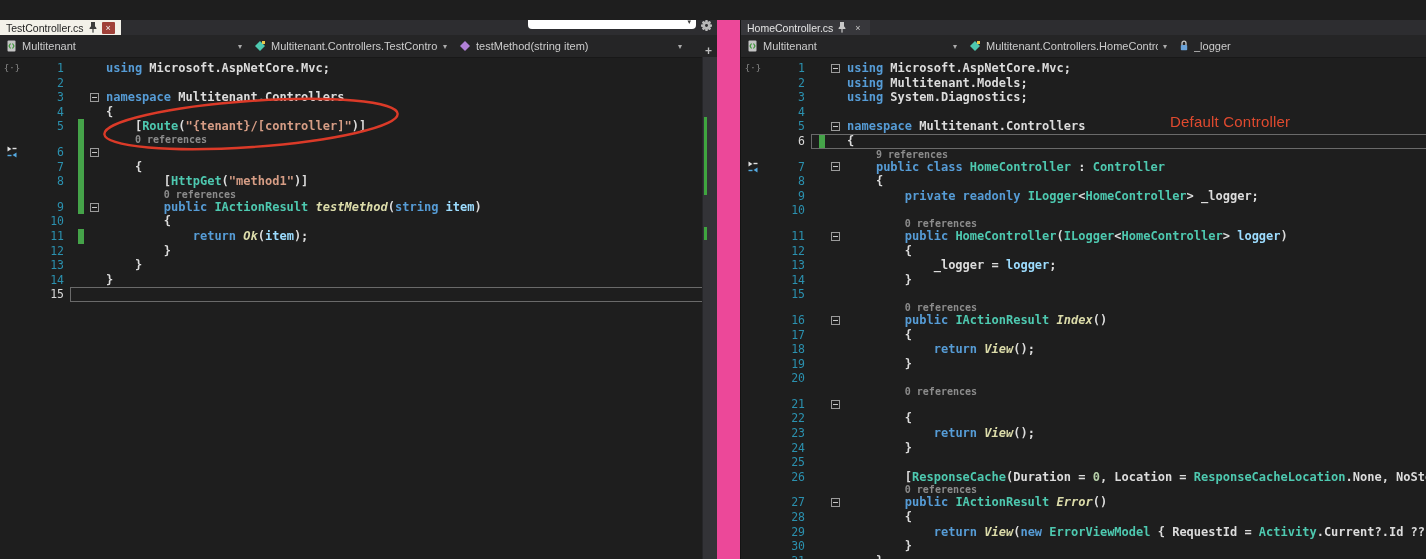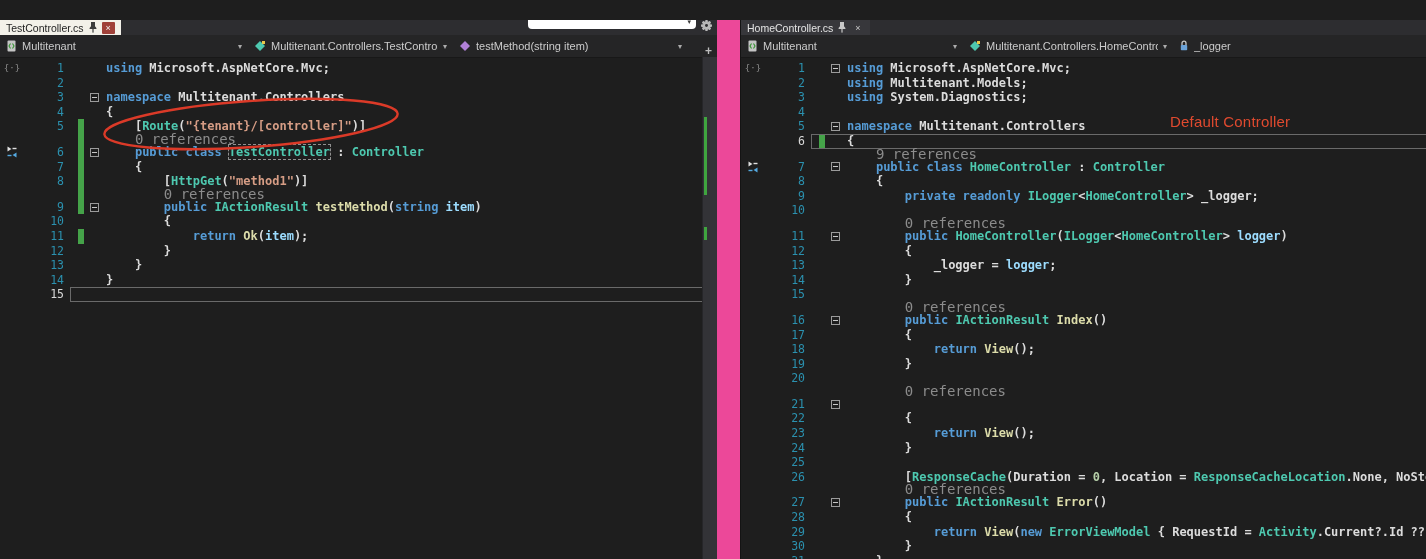--- a/index.html
+++ b/index.html
@@ -42,27 +42,27 @@
   .row .ln{width:46px;flex:none;box-sizing:border-box;padding-right:6px;text-align:right;color:#2B91AF;font-weight:400;font-size:11.5px;line-height:14.6px;}
   .row .lb{flex:1;display:flex;min-width:0;}
   .row.cur .lb{outline:1px solid #6A6A6A;outline-offset:-1px;}
   .row.cur .ln{color:#D8D8D8;}
   .cbar{width:6px;margin-left:8px;flex:none;}
   .cbar.g{background:#45A349;}
   .fold{width:20px;flex:none;display:flex;align-items:center;justify-content:center;}
   .fbox{width:9px;height:9px;box-sizing:border-box;border:1px solid #9B9B9B;background:linear-gradient(#C8C8C8,#C8C8C8) center/5px 1px no-repeat;}
   .lt{white-space:pre;padding-left:2px;line-height:14.6px;min-width:0;}
   .row.lens{height:11px;}
-  .row.lens .lt{font-size:14px;font-weight:400;color:#8C8C8C;line-height:11px;}
+  .row.lens .lt{font-size:10px;font-weight:700;color:#8C8C8C;line-height:11px;}
   .braces{color:#8A8A8A;font-size:9px;font-weight:400;}
 
   
   .tk-k{color:#569CD6;}
   .tk-ty{color:#4EC9B0;}
-  .tk-m{color:#DCDCAA;}
+  .tk-m{color:#DCDCAA;font-style:italic;}
   .tk-s{color:#D69D85;}
   .tk-n{color:#DCDCDC;}
   .tk-pm{color:#9CDCFE;}
   .tk-num{color:#B5CEA8;}
   .tk-hl{color:#4EC9B0;outline:1px dashed #909090;outline-offset:0;}
 
   
   .vscroll{position:absolute;top:37px;bottom:0;right:0;background:#333337;border-left:1px solid #262629;}
   #pane-left .vscroll{width:14px;}
   #pane-right .vscroll{width:7px;background:#3E3E42;}
@@ -195,21 +195,20 @@
               <path d="M10.5 6.5v5l-4-2.5z" fill="#55A9E0"></path>
               <rect x="1.5" y="8.8" width="4" height="1.4" fill="#55A9E0"></rect>
             </svg>
           </div>
           <div class="ln">6</div>
           <div class="lb">
             <div class="cbar g"></div>
             <div class="fold">
               <span class="fbox"></span>
             </div>
-            <div class="lt"><span class="tk-n">    </span><span class="tk-k">public class </span><span class="tk-hl">TestController</span><span class="tk-n"> : </span><span class="tk-ty">Controller</span></div>
           </div>
         </div>
         <div class="row">
           <div class="gl"></div>
           <div class="ln">7</div>
           <div class="lb">
             <div class="cbar g"></div>
             <div class="fold"></div>
             <div class="lt"><span class="tk-n">    {</span></div>
           </div>

